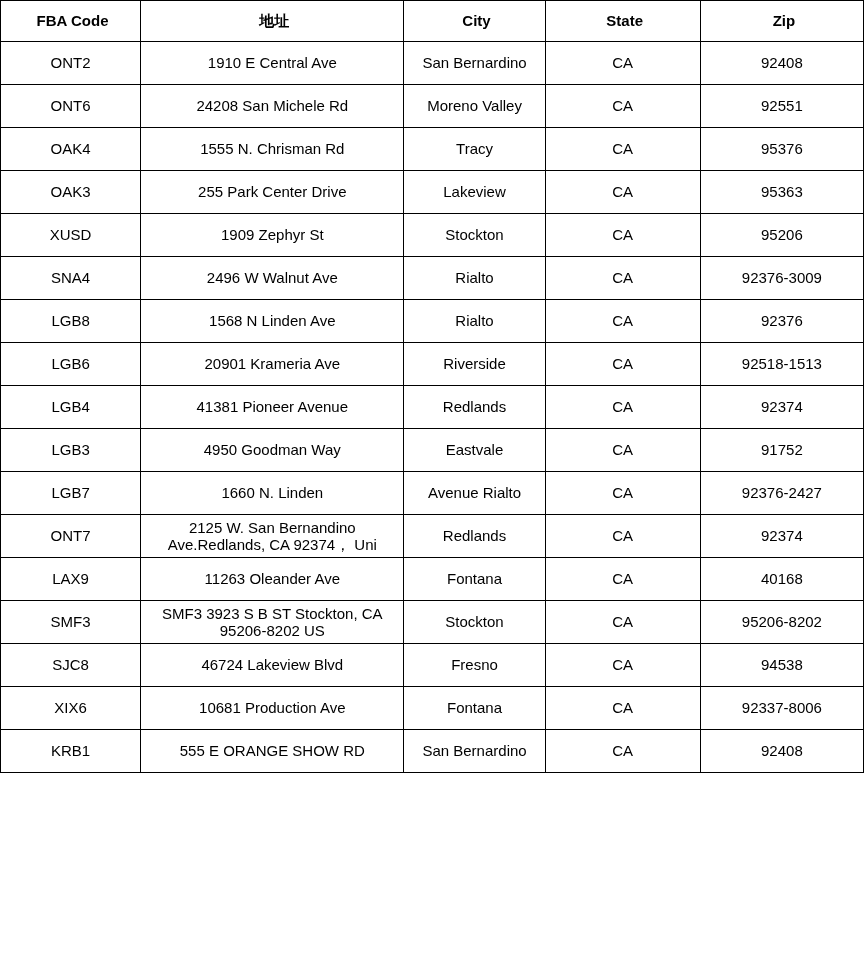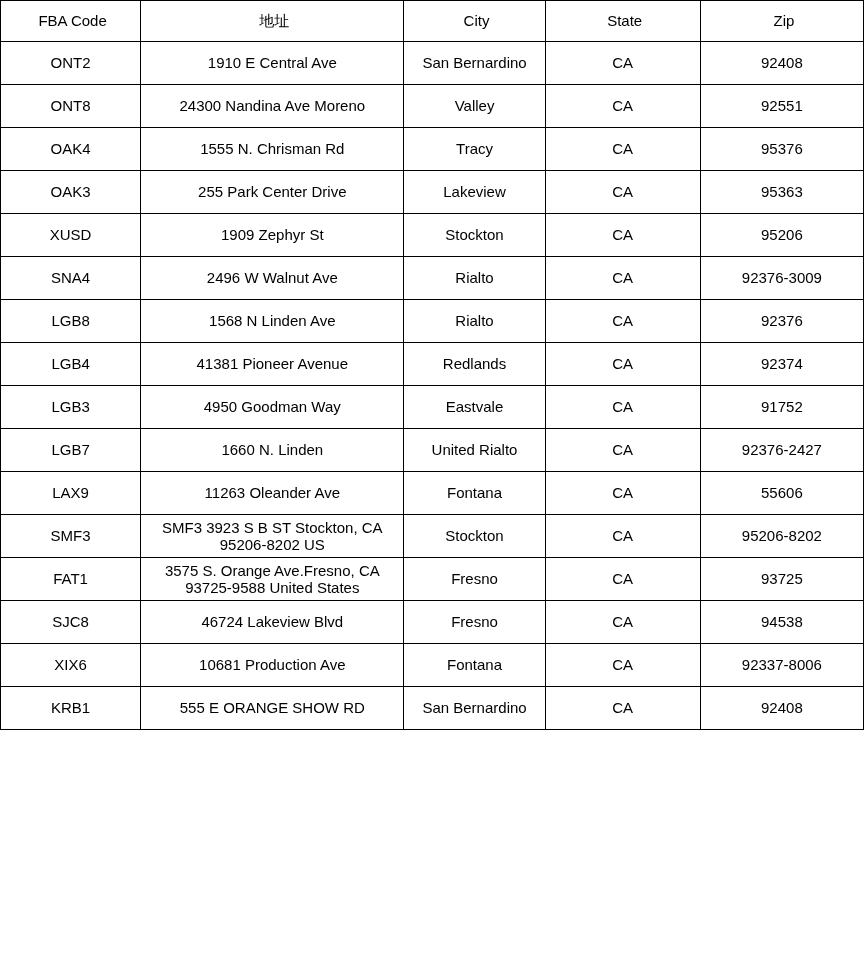--- a/index.html
+++ b/index.html
@@ -22,21 +22,21 @@
   table.fba-table td {
     border: 1px solid #000000;
     text-align: center;
     vertical-align: middle;
     font-size: 15px;
     line-height: 1.15;
     padding: 2px 4px;
     overflow: hidden;
   }
   table.fba-table th {
-    font-weight: normal;
+    font-weight: bold;
     height: 36px;
     padding-left: 8px;
   }
   table.fba-table td {
     height: 38px;
     font-weight: normal;
   }
   col.c-code  { width: 140px; }
   col.c-addr  { width: 263px; }
   col.c-city  { width: 141px; }
@@ -69,23 +69,23 @@
   </thead>
   <tbody id="table-body">
       <tr>
         <td class="cell-code">ONT2</td>
         <td class="cell-addr">1910 E Central Ave</td>
         <td class="cell-city">San Bernardino</td>
         <td class="cell-state">CA</td>
         <td class="cell-zip">92408</td>
       </tr>
       <tr>
-        <td class="cell-code">ONT8</td>
-        <td class="cell-addr">24300 Nandina Ave Moreno</td>
-        <td class="cell-city">Valley</td>
+        <td class="cell-code">ONT6</td>
+        <td class="cell-addr">24208 San Michele Rd</td>
+        <td class="cell-city">Moreno Valley</td>
         <td class="cell-state">CA</td>
         <td class="cell-zip">92551</td>
       </tr>
       <tr>
         <td class="cell-code">OAK4</td>
         <td class="cell-addr">1555 N. Chrisman Rd</td>
         <td class="cell-city">Tracy</td>
         <td class="cell-state">CA</td>
         <td class="cell-zip">95376</td>
       </tr>
@@ -111,60 +111,67 @@
         <td class="cell-zip">92376-3009</td>
       </tr>
       <tr>
         <td class="cell-code">LGB8</td>
         <td class="cell-addr">1568 N Linden Ave</td>
         <td class="cell-city">Rialto</td>
         <td class="cell-state">CA</td>
         <td class="cell-zip">92376</td>
       </tr>
       <tr>
+        <td class="cell-code">LGB6</td>
+        <td class="cell-addr">20901 Krameria Ave</td>
+        <td class="cell-city">Riverside</td>
+        <td class="cell-state">CA</td>
+        <td class="cell-zip">92518-1513</td>
+      </tr>
+      <tr>
         <td class="cell-code">LGB4</td>
         <td class="cell-addr">41381 Pioneer Avenue</td>
         <td class="cell-city">Redlands</td>
         <td class="cell-state">CA</td>
         <td class="cell-zip">92374</td>
       </tr>
       <tr>
         <td class="cell-code">LGB3</td>
         <td class="cell-addr">4950 Goodman Way</td>
         <td class="cell-city">Eastvale</td>
         <td class="cell-state">CA</td>
         <td class="cell-zip">91752</td>
       </tr>
       <tr>
         <td class="cell-code">LGB7</td>
         <td class="cell-addr">1660 N. Linden</td>
-        <td class="cell-city">United Rialto</td>
+        <td class="cell-city">Avenue Rialto</td>
         <td class="cell-state">CA</td>
         <td class="cell-zip">92376-2427</td>
+      </tr>
+      <tr>
+        <td class="cell-code">ONT7</td>
+        <td class="cell-addr">2125 W. San Bernandino Ave.Redlands, CA 92374， Uni</td>
+        <td class="cell-city">Redlands</td>
+        <td class="cell-state">CA</td>
+        <td class="cell-zip">92374</td>
       </tr>
       <tr>
         <td class="cell-code">LAX9</td>
         <td class="cell-addr">11263 Oleander Ave</td>
         <td class="cell-city">Fontana</td>
         <td class="cell-state">CA</td>
-        <td class="cell-zip">55606</td>
+        <td class="cell-zip">40168</td>
       </tr>
       <tr>
         <td class="cell-code">SMF3</td>
         <td class="cell-addr">SMF3 3923 S B ST Stockton, CA 95206-8202 US</td>
         <td class="cell-city">Stockton</td>
         <td class="cell-state">CA</td>
         <td class="cell-zip">95206-8202</td>
-      </tr>
-      <tr>
-        <td class="cell-code">FAT1</td>
-        <td class="cell-addr">3575 S. Orange Ave.Fresno, CA 93725-9588 United States</td>
-        <td class="cell-city">Fresno</td>
-        <td class="cell-state">CA</td>
-        <td class="cell-zip">93725</td>
       </tr>
       <tr>
         <td class="cell-code">SJC8</td>
         <td class="cell-addr">46724 Lakeview Blvd</td>
         <td class="cell-city">Fresno</td>
         <td class="cell-state">CA</td>
         <td class="cell-zip">94538</td>
       </tr>
       <tr>
         <td class="cell-code">XIX6</td>

